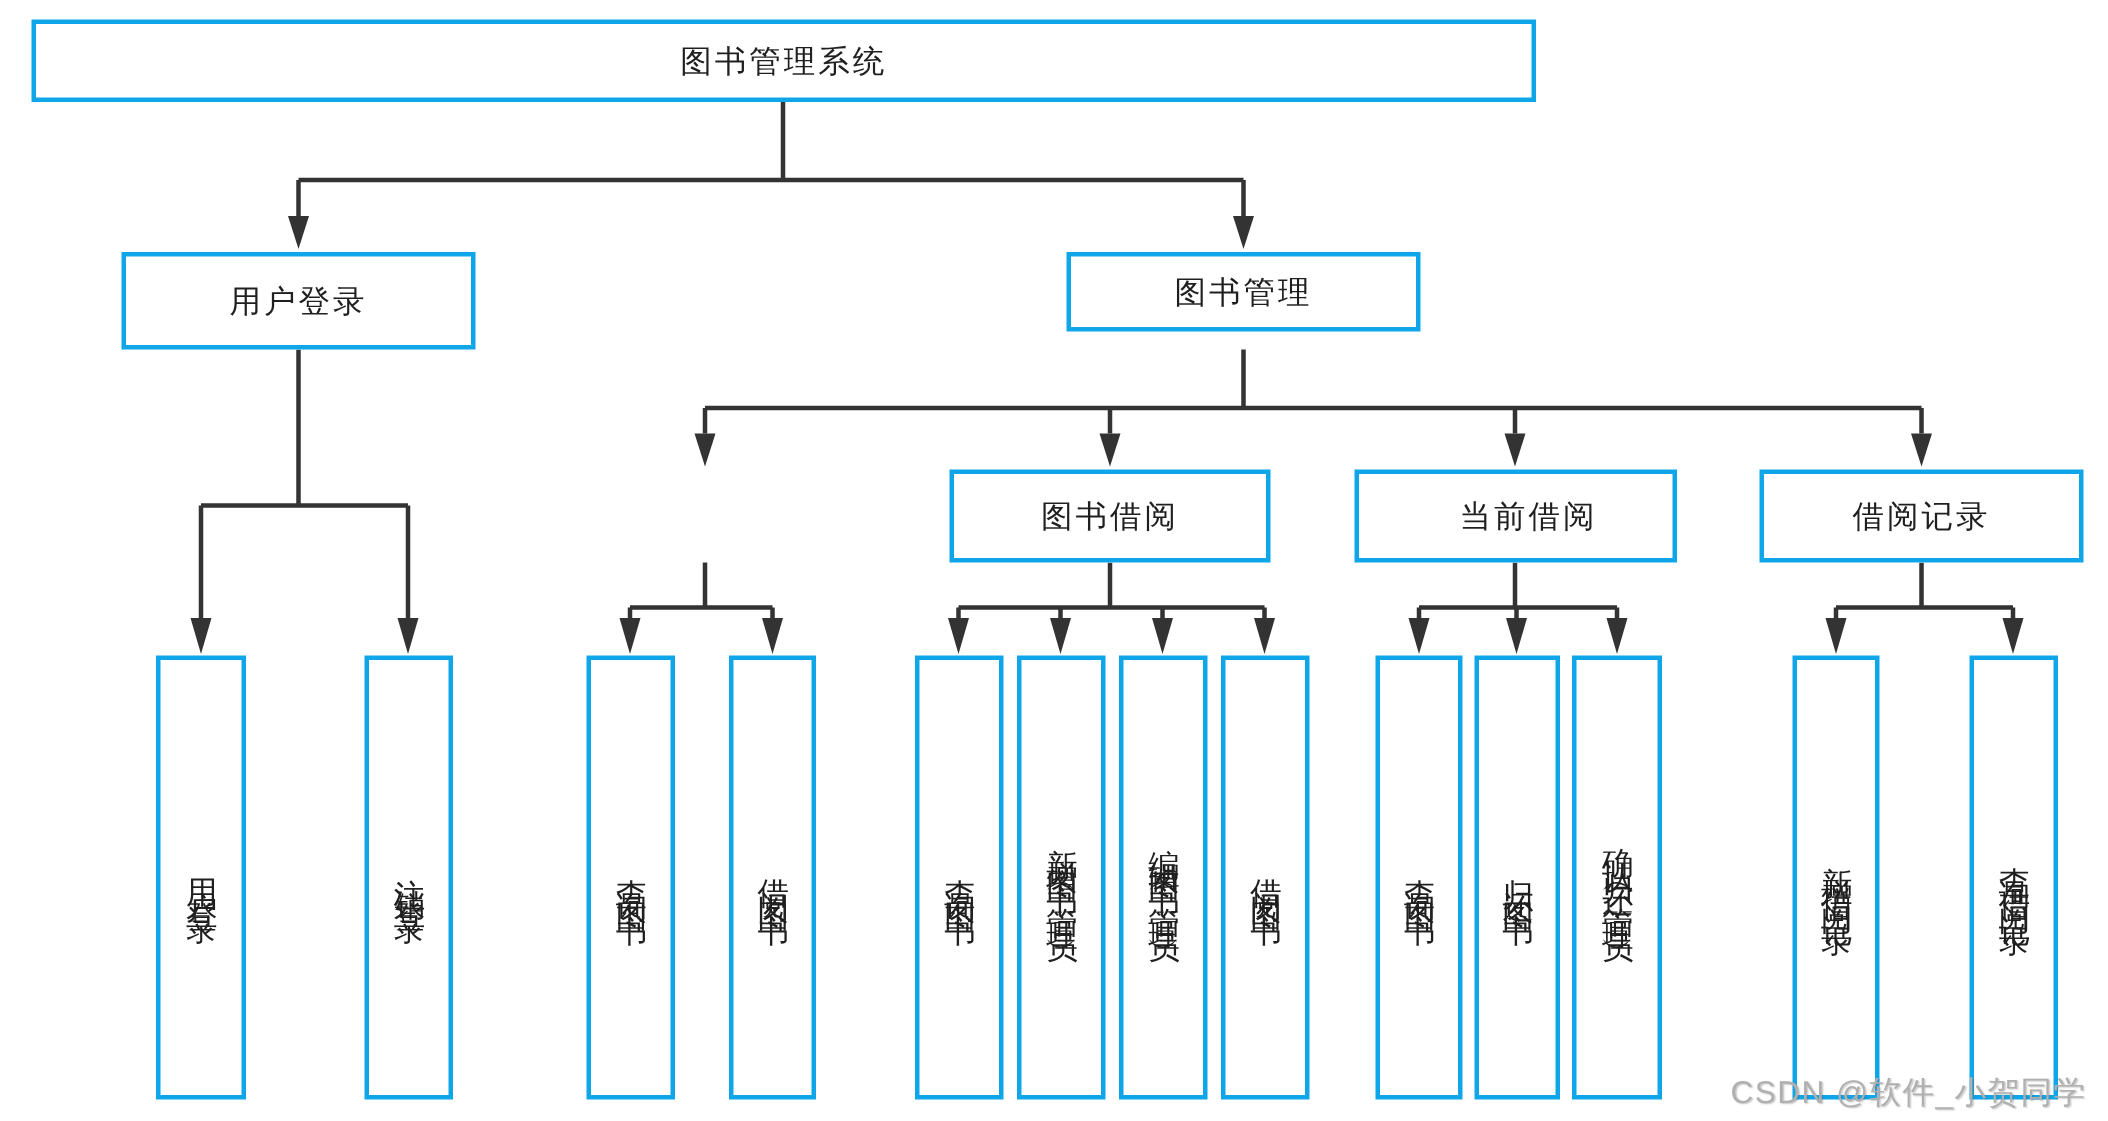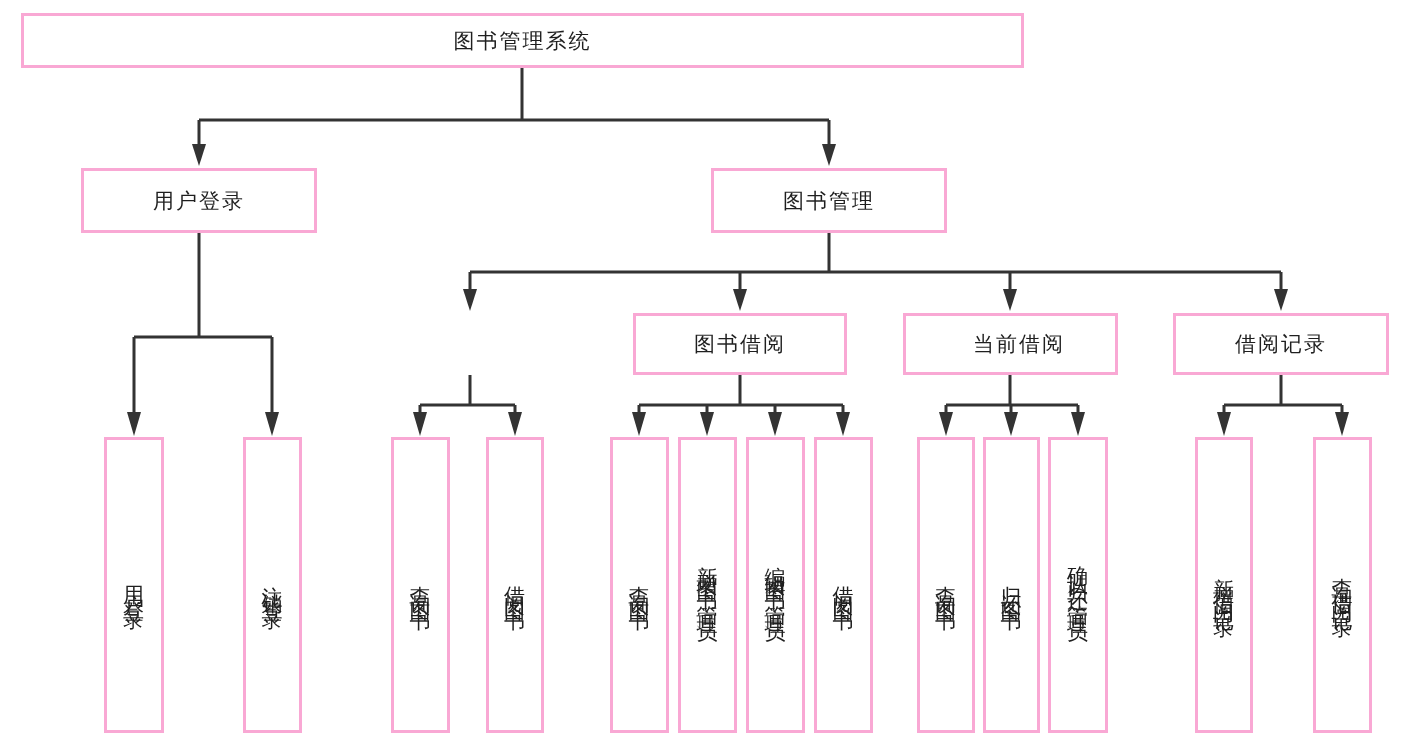--- a/index.html
+++ b/index.html
@@ -23,21 +23,21 @@
     fill: none;
   }
   #connectors polygon {
     fill: #333333;
     stroke: none;
   }
   .box {
     position: absolute;
     box-sizing: border-box;
     background: #ffffff;
-    border: 3px solid #f9a8d4;
+    border: 3px solid #0ea5e9;
     display: flex;
     align-items: center;
     justify-content: center;
     color: #1f1f1f;
   }
   .box.h span {
     font-size: 21px;
     letter-spacing: 2px;
     white-space: nowrap;
   }
@@ -108,21 +108,21 @@
     </g>
   </svg>
 
   <div class="box h" style="left:21px; top:13px; width:1003px; height:55px;">
     <span>图书管理系统</span>
   </div>
 
   <div class="box h" style="left:81px; top:168px; width:236px; height:65px;">
     <span>用户登录</span>
   </div>
-  <div class="box h" style="left:711px; top:168px; width:236px; height:65px;">
+  <div class="box h" style="left:711px; top:168px; width:236px; height:53px;">
     <span>图书管理</span>
   </div>
 
   <div class="box h" style="left:633px; top:313px; width:214px; height:62px;">
     <span>图书借阅</span>
   </div>
   <div class="box h" style="left:903px; top:313px; width:215px; height:62px;padding-left:17px;">
     <span>当前借阅</span>
   </div>
   <div class="box h" style="left:1173px; top:313px; width:216px; height:62px;">
@@ -166,14 +166,15 @@
     <span>确认归还（管理员）</span>
   </div>
 
   <div class="box v" style="left:1195px; top:437px; width:58px; height:296px;">
     <span>新增借阅记录</span>
   </div>
   <div class="box v" style="left:1313px; top:437px; width:59px; height:296px;">
     <span>查询借阅记录</span>
   </div>
 
+  <div id="watermark">CSDN @软件_小贺同学</div>
 
 </div>
 
 </body></html>

